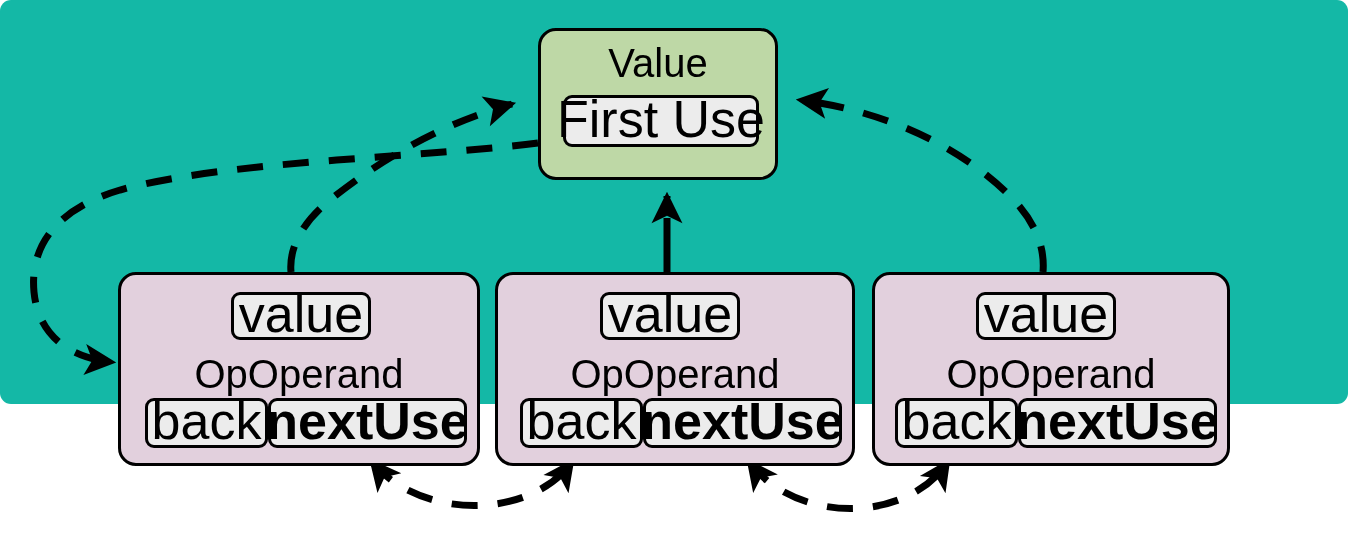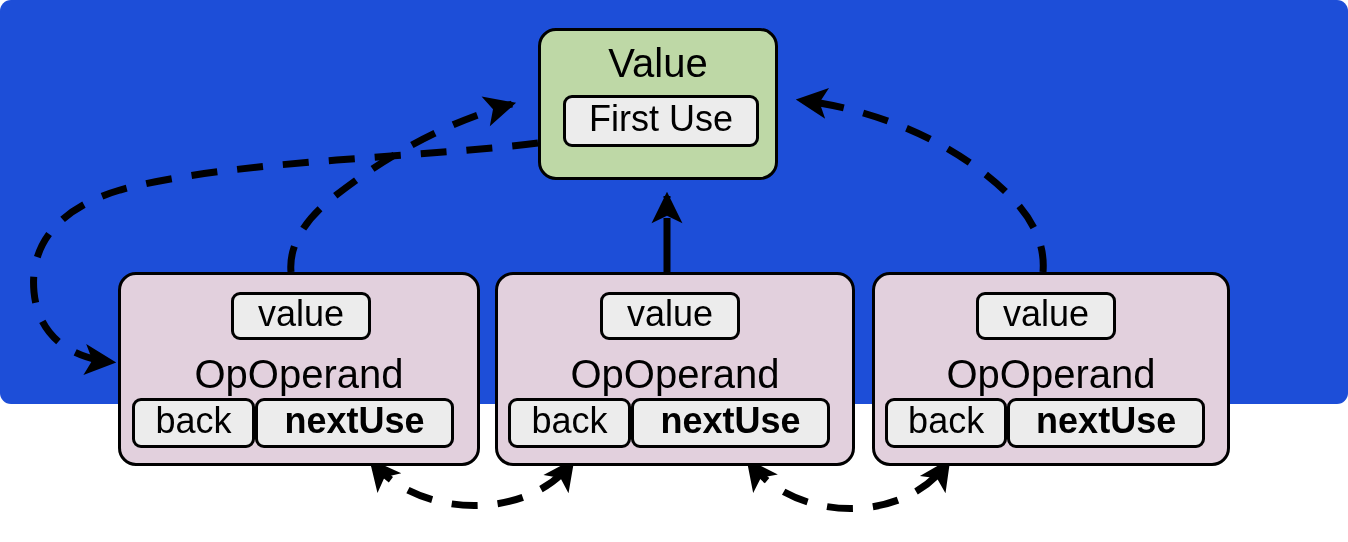--- a/index.html
+++ b/index.html
@@ -11,21 +11,21 @@
   body {
     width: 1348px;
     height: 542px;
     overflow: hidden;
     font-family: "Liberation Sans", sans-serif;
   }
   #diagram-root {
     position: relative;
     width: 1348px;
     height: 404px;
-    background: #1d4ed8;
+    background: #14b8a6;
     border-radius: 11px;
   }
   #edge-layer {
     position: absolute;
     left: 0;
     top: 0;
     width: 1348px;
     height: 542px;
     pointer-events: none;
   }
@@ -50,21 +50,21 @@
     line-height: 1;
     color: #000000;
     white-space: nowrap;
   }
   
   .port {
     box-sizing: border-box;
     background: #ececec;
     border: 3px solid #000000;
     border-radius: 9px;
-    font-size: 36px;
+    font-size: 52px;
     line-height: 1;
     color: #000000;
     display: flex;
     align-items: center;
     justify-content: center;
     white-space: nowrap;
     padding: 3px 10px 7px 10px;
   }
   
   .value-title {
@@ -87,24 +87,24 @@
   .op-title {
     position: absolute;
     top: 79px;
     left: 0;
     right: 0;
     text-align: center;
   }
   .port-row {
     position: absolute;
     left: 10px;
-    right: 22px;
+    right: 10px;
     top: 123px;
     display: flex;
-    justify-content: center;
+    justify-content: flex-end;
     align-items: center;
   }
   .port-back {
     width: 123px;
     height: 50px;
   }
   .port-nextuse {
     width: 199px;
     height: 50px;
     font-weight: bold;

